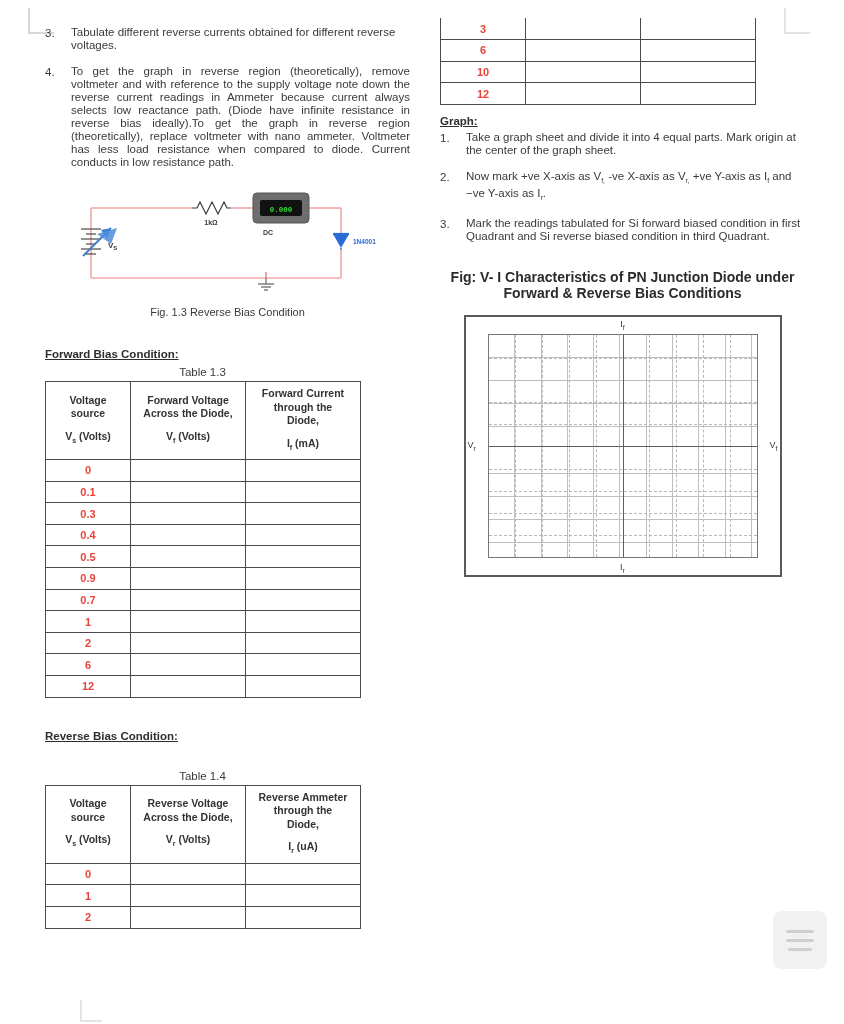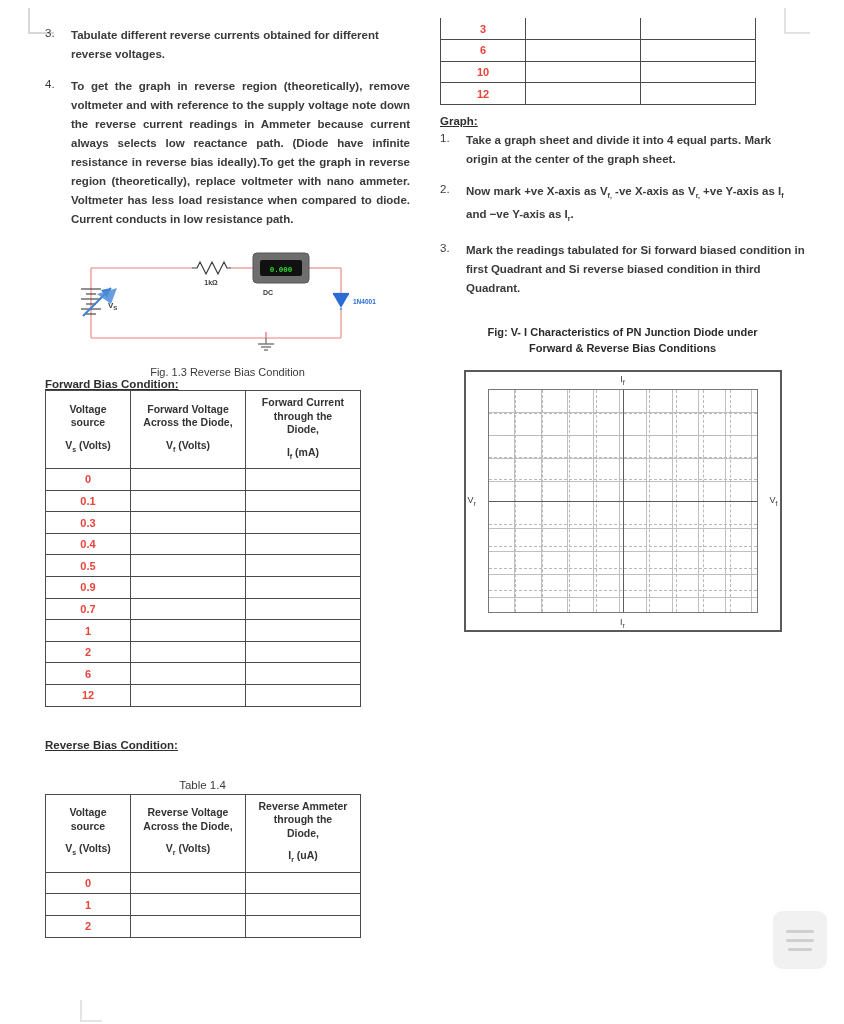--- a/index.html
+++ b/index.html
@@ -24,21 +24,21 @@
              width: 22px; height: 22px; }
 
   
   .col-left  { position: absolute; left: 45px;  top: 26px; width: 365px; }
   .col-right { position: absolute; left: 440px; top: 18px; width: 365px; }
 
   
   .nlist { margin: 0; }
   .nitem { display: flex; margin-bottom: 13px; }
   .nnum  { width: 26px; flex: 0 0 26px; font-size: 11.5px; line-height: 15.5px; }
-  .ntext { flex: 1; font-size: 11.5px; line-height: 19px; font-weight: bold; }
+  .ntext { flex: 1; font-size: 11.5px; line-height: 13px; }
   .just  { text-align: justify; }
 
   
   .circuit-wrap { position: relative; width: 365px; height: 120px; margin-top: 6px; }
   .fig-cap { text-align: center; font-size: 11px; margin-top: 4px; color: #3a3a3a; }
 
   
   .sec-head {
     font-size: 11.5px; font-weight: bold;
     text-decoration: underline; color: #2e2e2e;
@@ -77,21 +77,21 @@
   }
   table.dt-partial td {
     border: 1.2px solid #4a4a4a;
     height: 21.6px; text-align: center; vertical-align: middle;
     font-size: 11px; font-weight: bold; color: #e8443a;
   }
   table.dt-partial tr:first-child td { border-top: none; }
 
   
   .graph-title {
-    text-align: center; font-size: 11px; font-weight: bold;
+    text-align: center; font-size: 14px; font-weight: bold;
     line-height: 16px; color: #2b2b2b; margin-bottom: 14px;
   }
   .graph-outer {
     position: relative;
     width: 318px; height: 262px;
     border: 2.2px solid #5a5a5a;
     margin: 0 auto;
     background: #fff;
   }
   .graph-inner {
@@ -209,22 +209,23 @@
           <line x1="221" y1="96" x2="221" y2="102" stroke="#6a6a6a" stroke-width="1.2"></line>
           <line x1="213" y1="102" x2="229" y2="102" stroke="#6a6a6a" stroke-width="1.3"></line>
           <line x1="216" y1="105" x2="226" y2="105" stroke="#6a6a6a" stroke-width="1.3"></line>
           <line x1="219" y1="108" x2="223" y2="108" stroke="#6a6a6a" stroke-width="1.3"></line>
         </g>
       </svg>
     </div>
 
     <div class="fig-cap">Fig. 1.3 Reverse Bias Condition</div>
 
-    <div style="">
+    <div style="margin-top:30px;">
       <div class="sec-head">Forward Bias Condition:</div>
+      <div class="table-cap" style="width:315px;">Table 1.3</div>
       <table class="dt">
         <thead>
           <tr>
             <th class="c1">
               <span>Voltage</span><br>
               <span>source</span>
               <span class="hd-unit"><span>V</span><sub>s</sub><span> (Volts)</span></span>
             </th>
             <th class="c2">
               <span>Forward Voltage</span><br>

